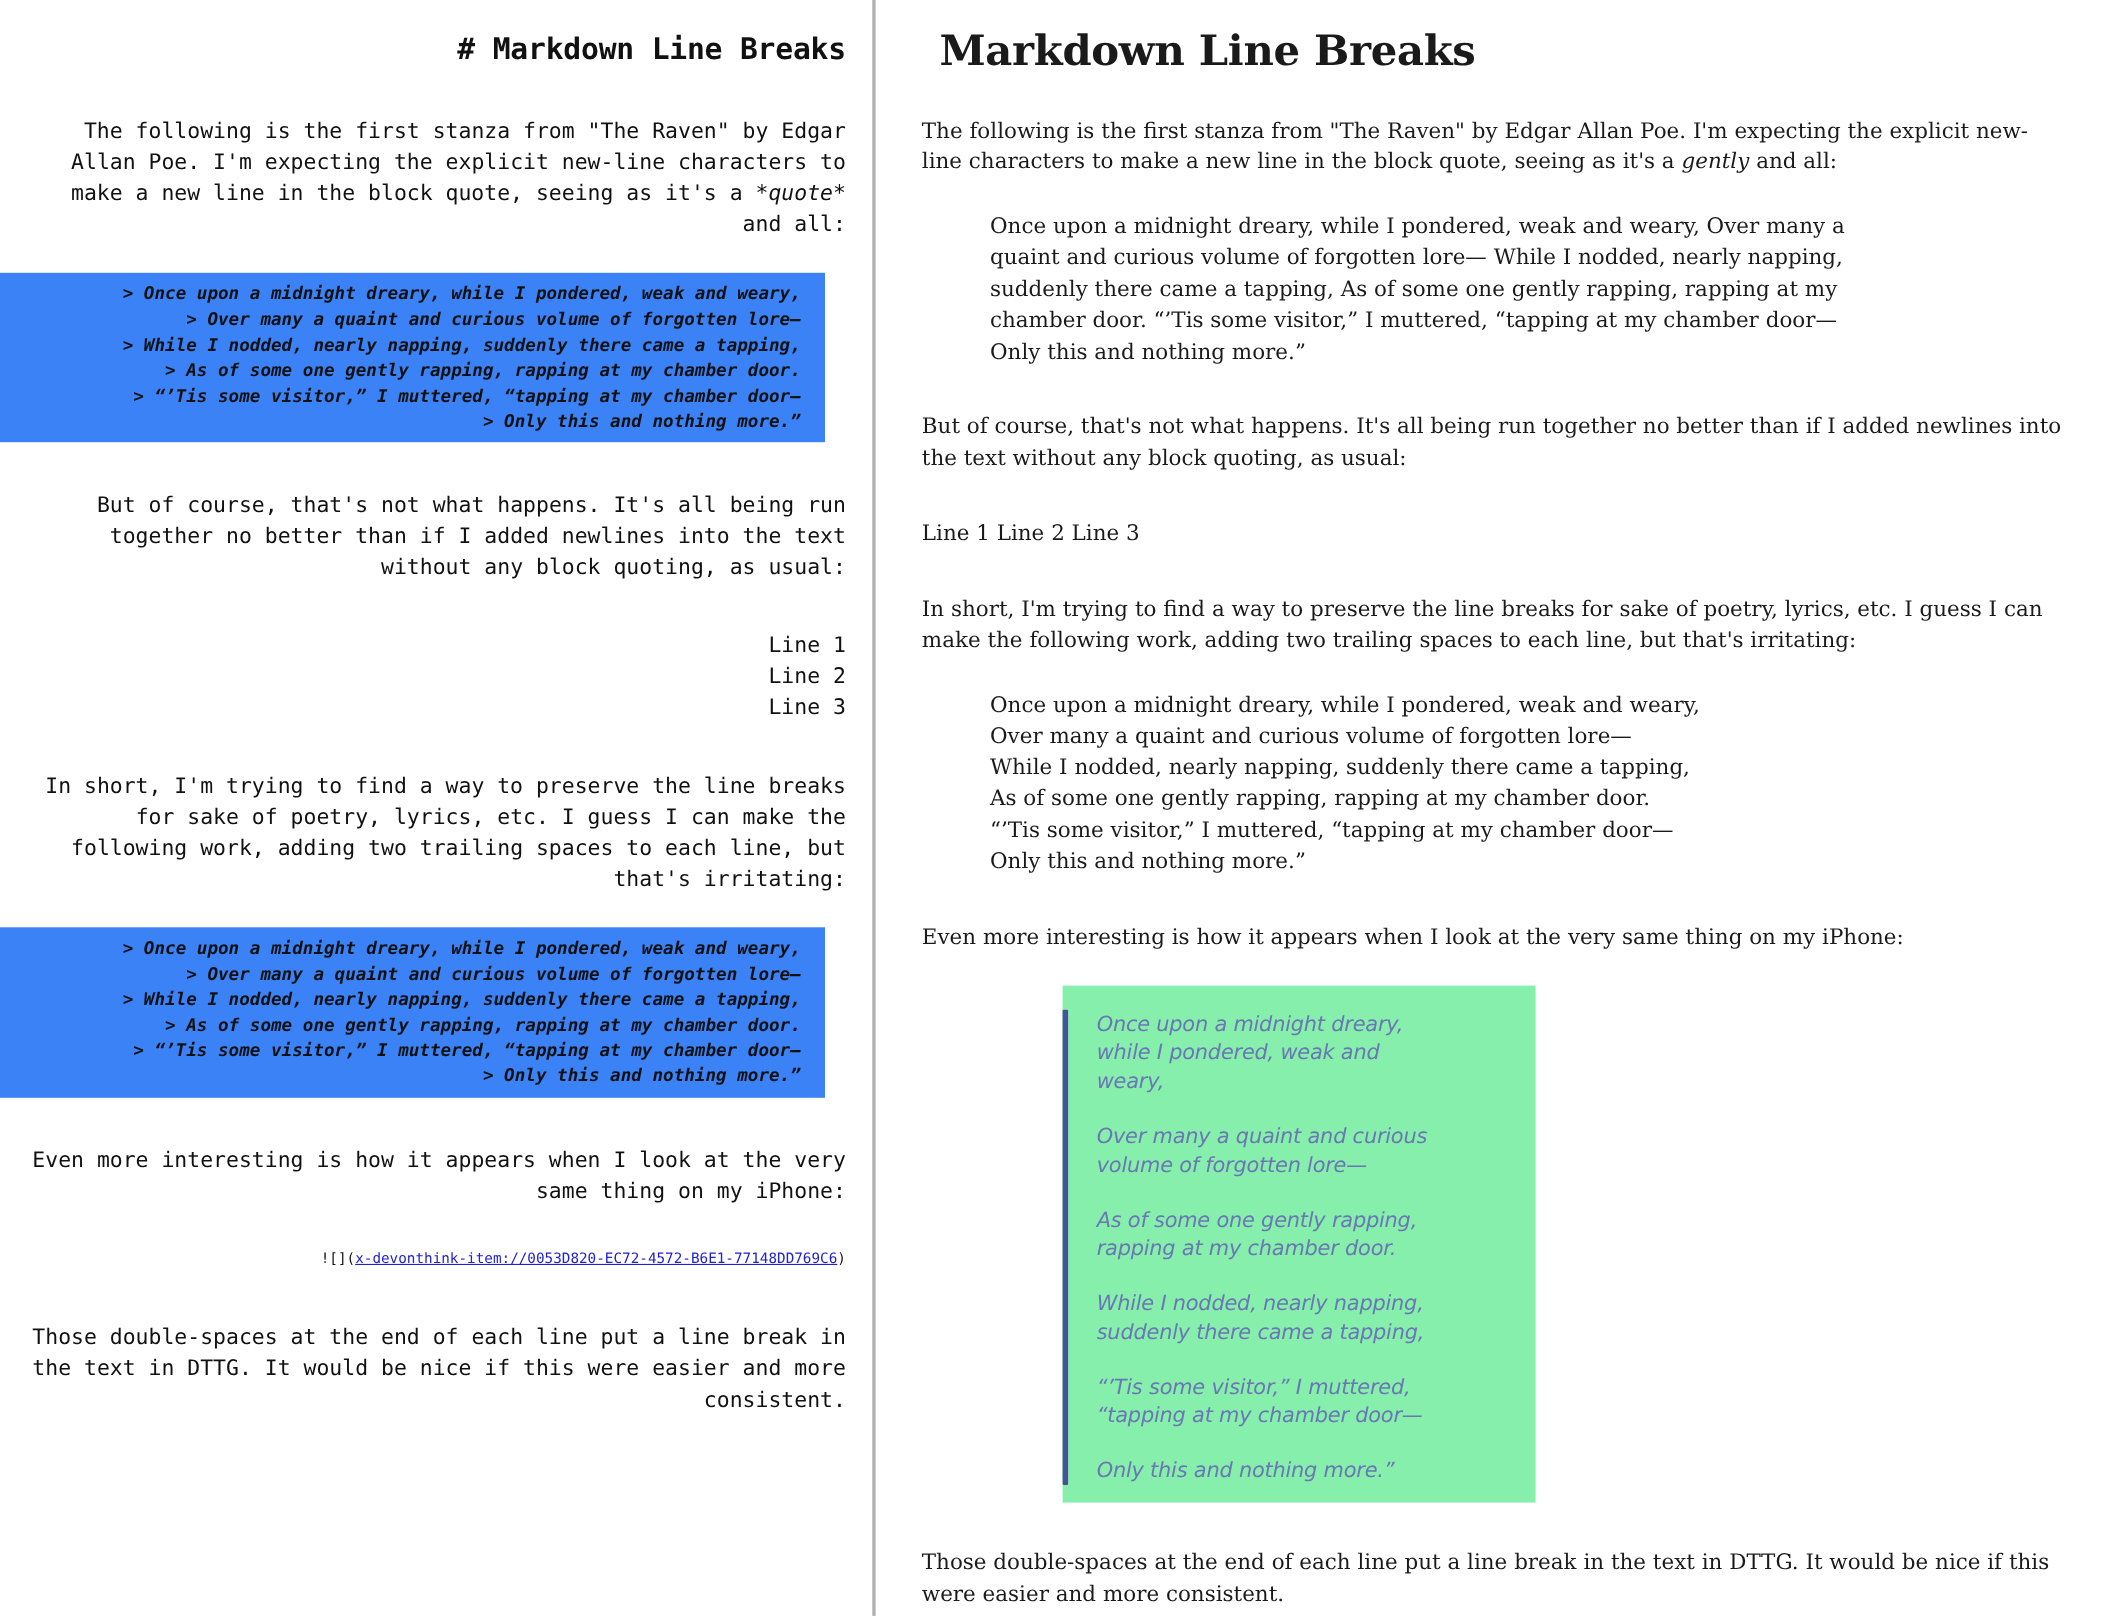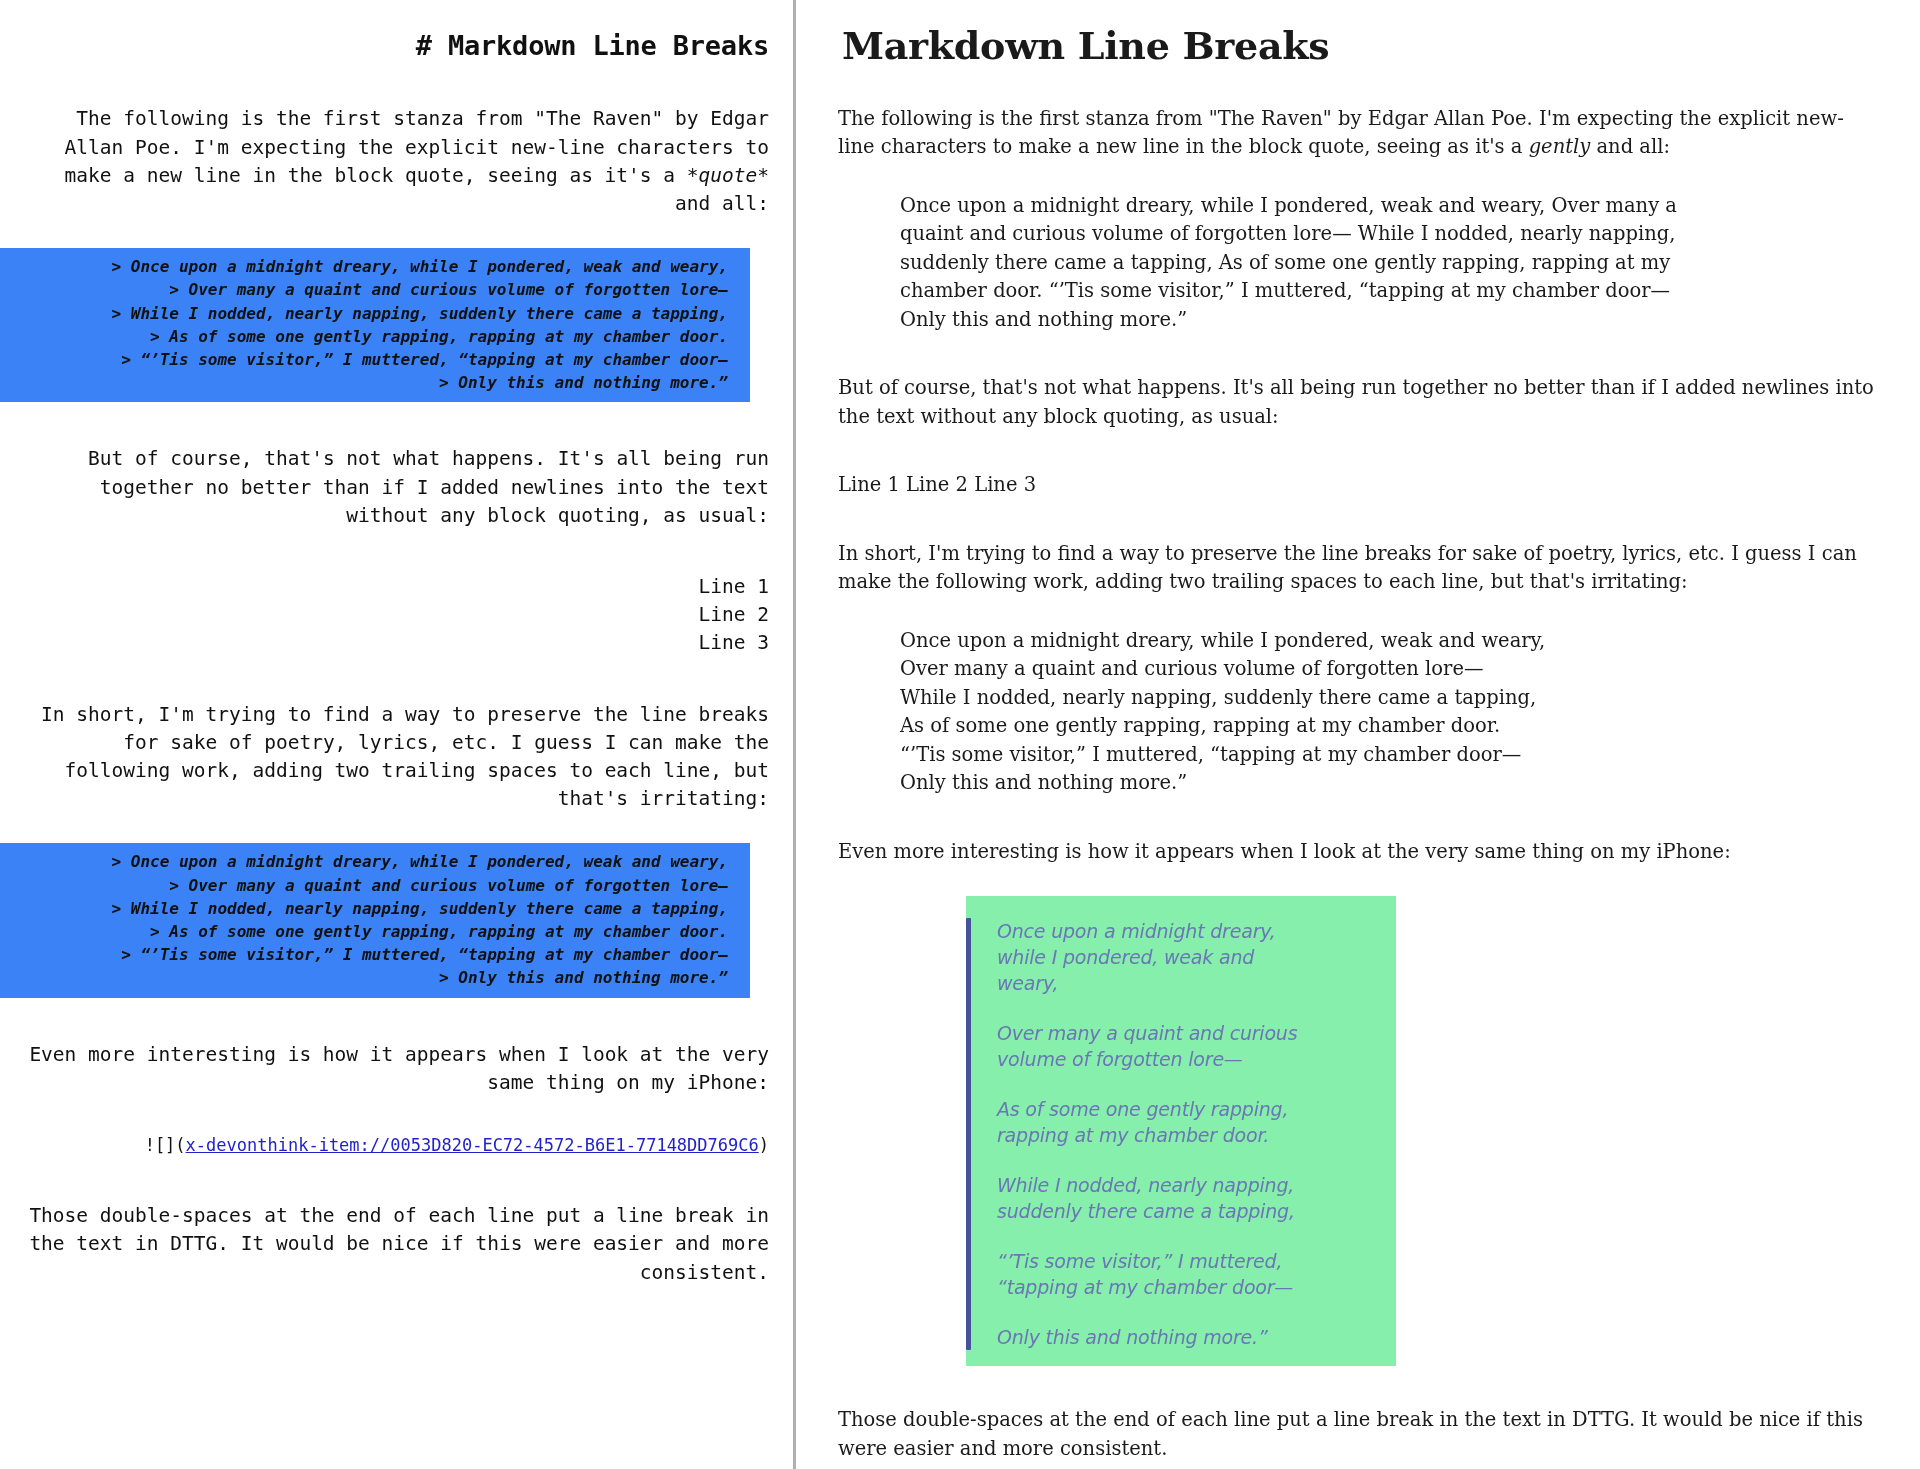--- a/index.html
+++ b/index.html
@@ -59,21 +59,21 @@
   }
   .src-quote .ql {
     font-size: 16px;
     line-height: 23.2px;
     white-space: pre;
   }
   .src-quote .ql .marker { font-style: normal; }
   .src-quote .ql .qtext { font-style: italic; }
 
   .src-linkline {
-    font-size: 17px;
+    font-size: 13px;
     line-height: 28.2px;
     margin: 34px 0 0 0;
     white-space: pre-wrap;
     word-break: break-all;
   }
   .src-link {
     color: #2222cc;
     text-decoration: underline;
   }
 
@@ -84,21 +84,21 @@
     background: #ffffff;
     padding: 8px 42px 0 42px;
     font-family: "DejaVu Serif", "Liberation Serif", serif;
     color: #1a1a1a;
     overflow: hidden;
   }
   .pv-h1 {
     font-size: 38px;
     font-weight: bold;
     line-height: 1.18;
-    margin: 16px 0 0 4px;
+    margin: 16px 0 0 16px;
     letter-spacing: -0.3px;
   }
   .pv-p {
     font-size: 19.5px;
     line-height: 28.5px;
     margin: 40px 0 0 0;
   }
   .pv-p.first { margin-top: 36px; }
   .pv-em { font-style: italic; }
 

